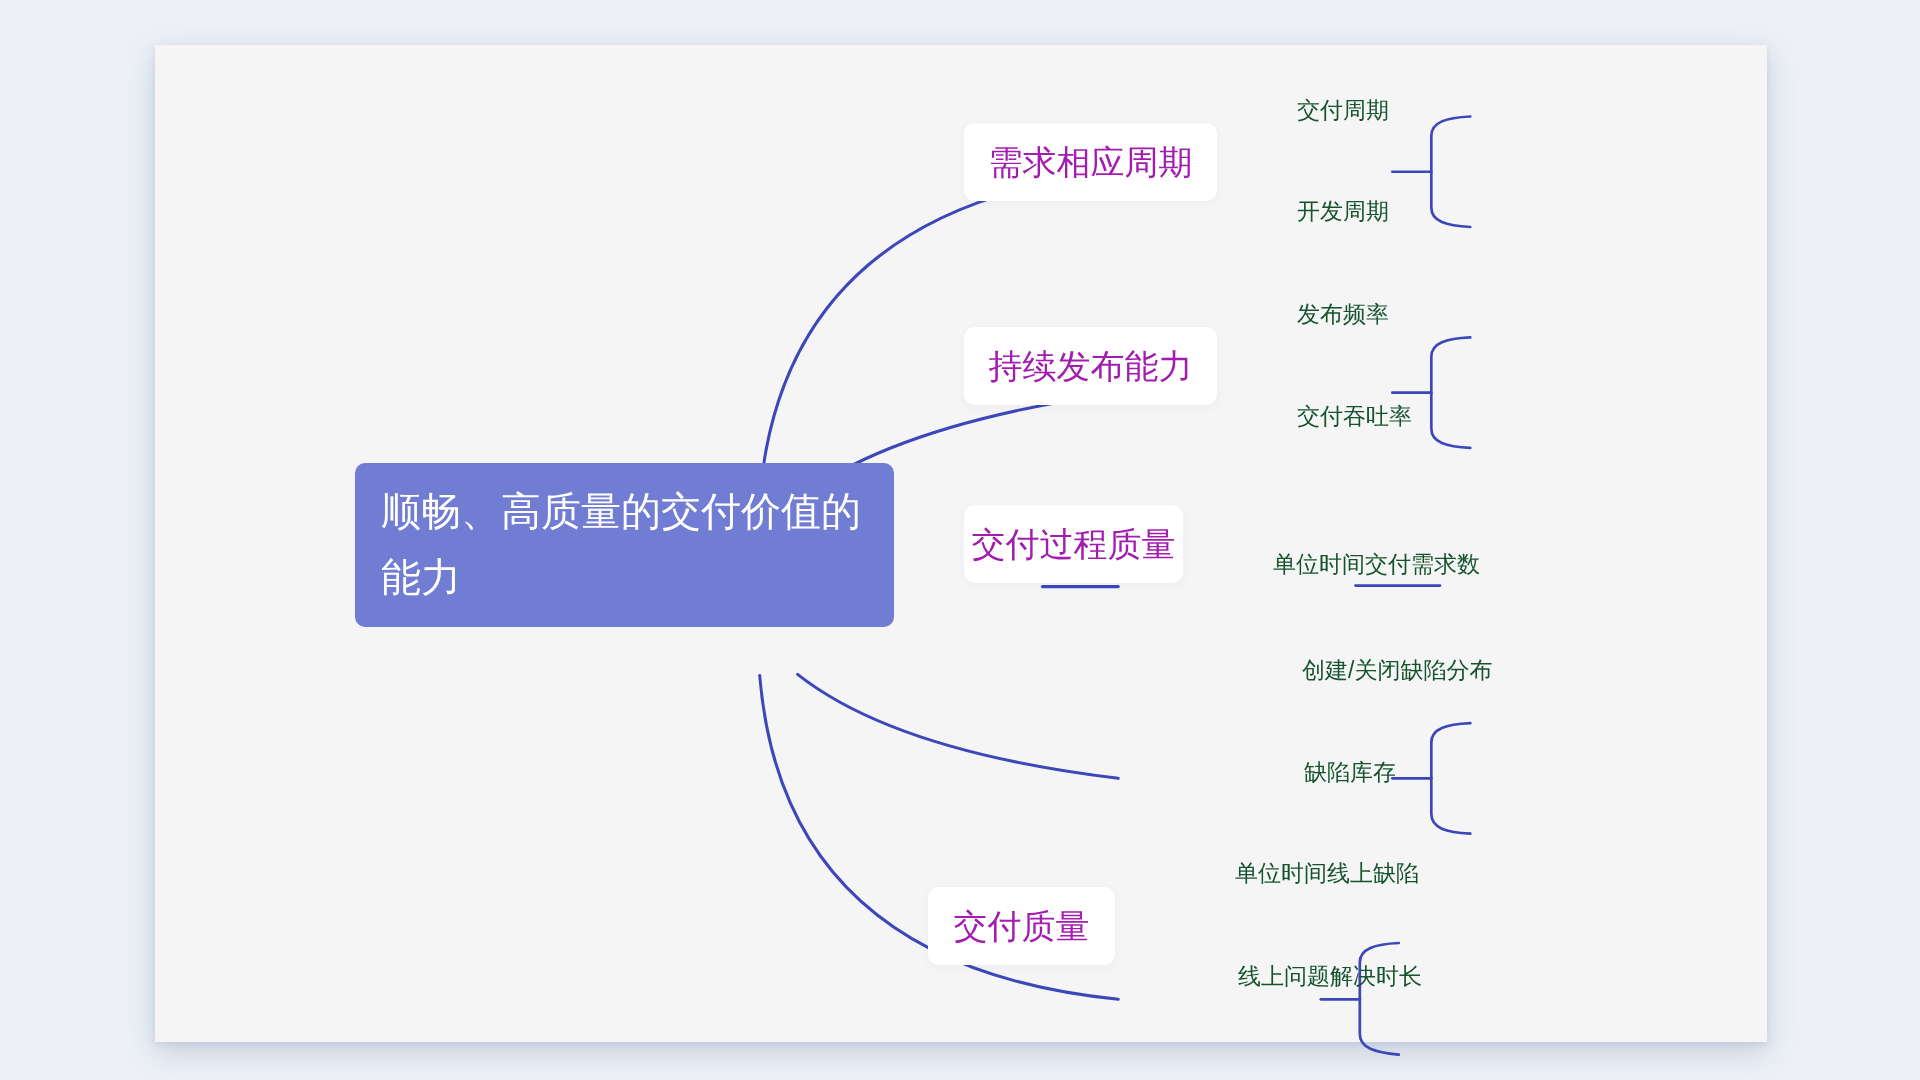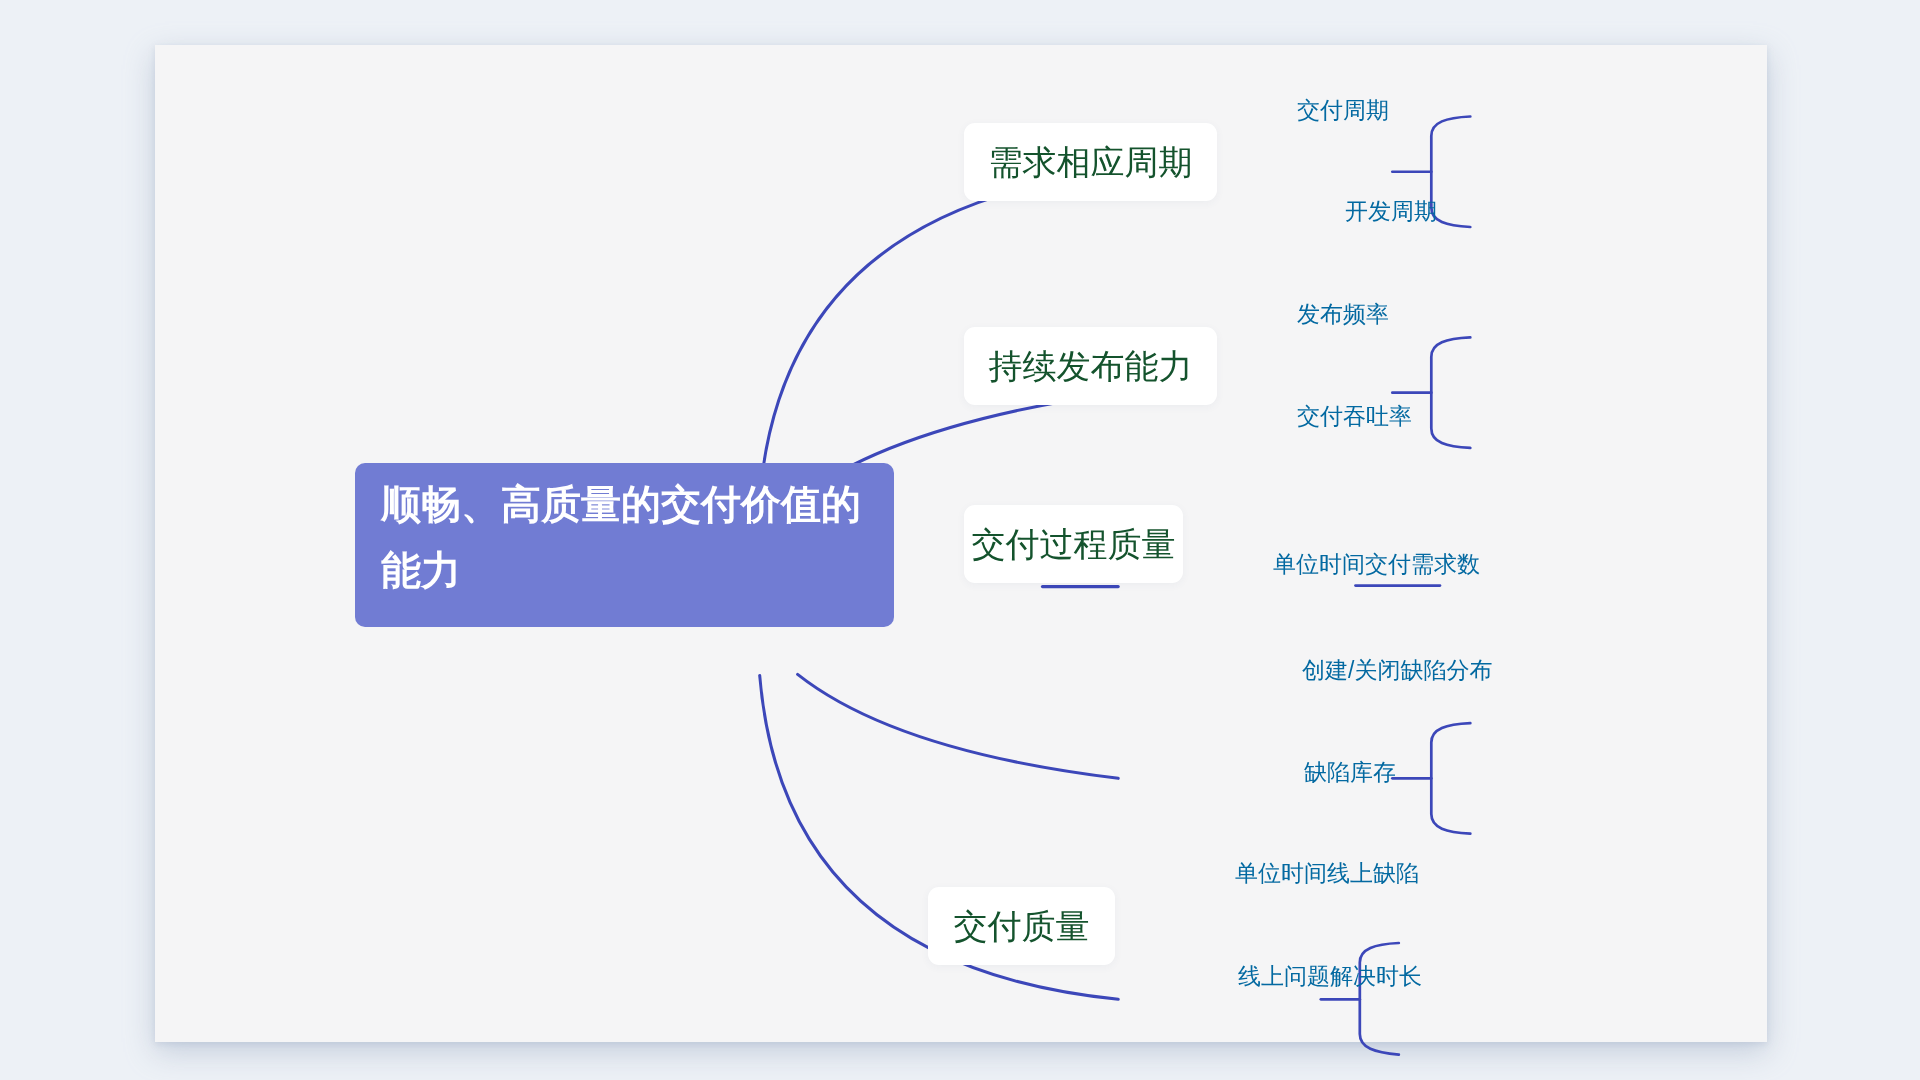--- a/index.html
+++ b/index.html
@@ -44,39 +44,39 @@
   }
   .root-node {
     left: 355px;
     top: 463px;
     width: 539px;
     height: 164px;
     background: #717cd3;
     border-radius: 10px;
     color: #ffffff;
     font-size: 40px;
-    font-weight: bold;
+    font-weight: normal;
     line-height: 66px;
-    padding: 8px 26px 0 26px;
+    padding: 15px 26px 0 26px;
     white-space: normal;
     word-break: break-all;
   }
   .branch-node {
     height: 78px;
     line-height: 78px;
     background: #ffffff;
     border-radius: 11px;
-    color: #14532d;
+    color: #a21caf;
     font-size: 34px;
     text-align: center;
     box-shadow: 0 2px 8px rgba(60, 70, 110, 0.05);
   }
   .leaf-node {
     transform: translateY(-54%);
-    color: #0369a1;
+    color: #14532d;
     font-size: 23px;
     line-height: 30px;
   }
   .b1 { left: 964px; top: 123px; width: 253px; }
   .b2 { left: 964px; top: 327px; width: 253px; }
   .b3 { left: 964px; top: 505px; width: 219px; }
   .b4 { left: 964px; top: 683px; width: 253px; }
   .b5 { left: 964px; top: 887px; width: 187px; }
 </style>
 </head>
@@ -109,21 +109,21 @@
     </svg>
 
     <div class="node root-node" style="left:200px; top:418px;">顺畅、高质量的交付价值的能力</div>
 
     <div class="node branch-node b1" style="left:809px; top:78px;">需求相应周期</div>
     <div class="node branch-node b2" style="left:809px; top:282px;">持续发布能力</div>
     <div class="node branch-node b3" style="left:809px; top:460px;">交付过程质量</div>
     <div class="node branch-node b5" style="left:773px; top:842px;">交付质量</div>
 
     <div class="node leaf-node" style="left:1142px; top:66px;">交付周期</div>
-    <div class="node leaf-node" style="left:1142px; top:167px;margin-left:48px;">开发周期</div>
+    <div class="node leaf-node" style="left:1142px; top:167px;">开发周期</div>
 
     <div class="node leaf-node" style="left:1142px; top:270px;">发布频率</div>
     <div class="node leaf-node" style="left:1142px; top:372px;">交付吞吐率</div>
 
     <div class="node leaf-node" style="left:1118px; top:520px;">单位时间交付需求数</div>
 
     <div class="node leaf-node" style="left:1147px; top:626px;">创建/关闭缺陷分布</div>
     <div class="node leaf-node" style="left:1149px; top:728px;">缺陷库存</div>
 
     <div class="node leaf-node" style="left:1080px; top:829px;">单位时间线上缺陷</div>

